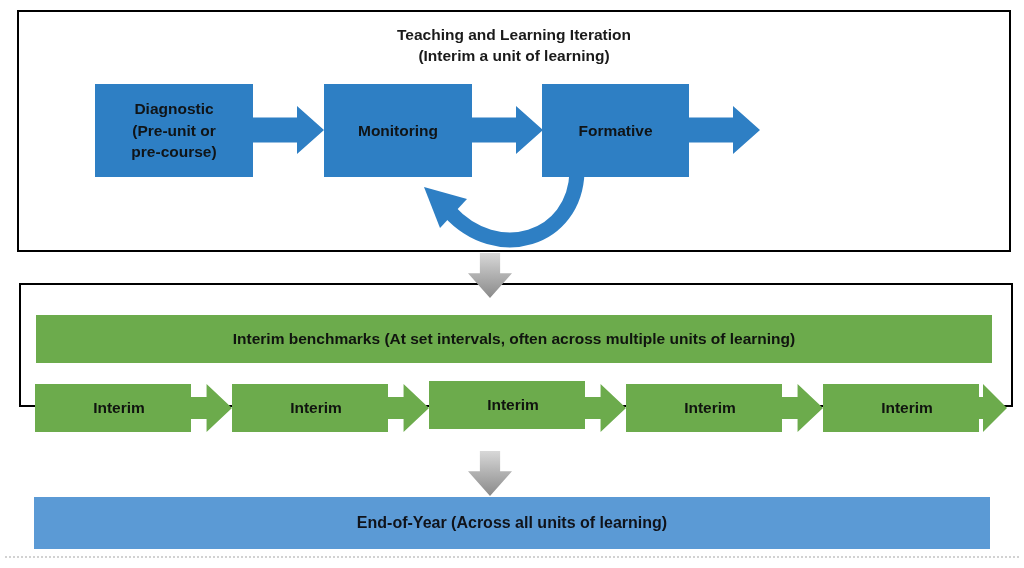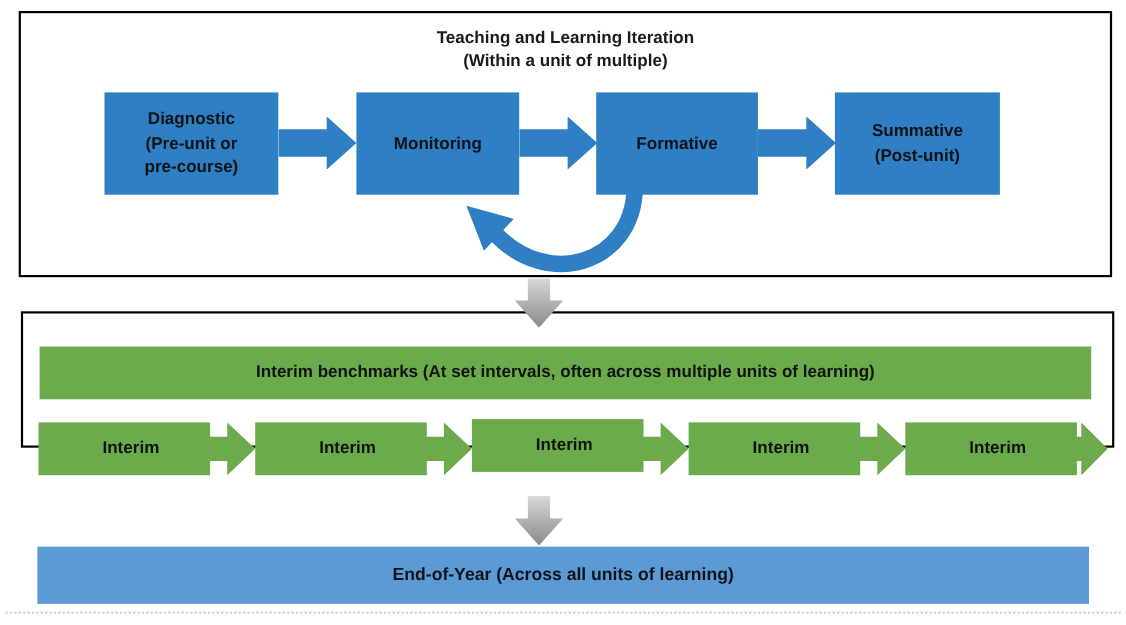--- a/index.html
+++ b/index.html
@@ -163,38 +163,36 @@
   }
 </style>
 </head>
 <body>
 
 <div class="canvas">
 
   <div class="container-frame" id="top-section">
     <div class="section-title">
       <div>Teaching and Learning Iteration</div>
-      <div>(Within a unit of multiple)</div>
+      <div>(Interim a unit of learning)</div>
     </div>
 
     <svg id="loop-arrow-svg" viewBox="383 150 185 100">
       <path d="M 558 160 C 556 228, 478 252, 430 199" fill="none" stroke="#2e7fc4" stroke-width="15"></path>
       <polygon points="405,175 448,187 421,216" fill="#2e7fc4"></polygon>
     </svg>
 
     <div class="stage-box" id="stage-diagnostic">Diagnostic
 (Pre-unit or
 pre-course)</div>
     <div class="blue-arrow" id="blue-arrow-1"></div>
     <div class="stage-box" id="stage-monitoring">Monitoring</div>
     <div class="blue-arrow" id="blue-arrow-2"></div>
     <div class="stage-box" id="stage-formative">Formative</div>
     <div class="blue-arrow" id="blue-arrow-3"></div>
-    <div class="stage-box" id="stage-summative">Summative
-(Post-unit)</div>
   </div>
 
   <div class="grey-arrow" id="grey-arrow-1"></div>
 
   <div class="container-frame" id="middle-section">
     <div id="interim-banner">Interim benchmarks (At set intervals, often across multiple units of learning)</div>
 
     <div class="interim-box" id="interim-1">Interim</div>
     <div class="green-arrow" id="green-arrow-1"></div>
     <div class="interim-box" id="interim-2">Interim</div>

